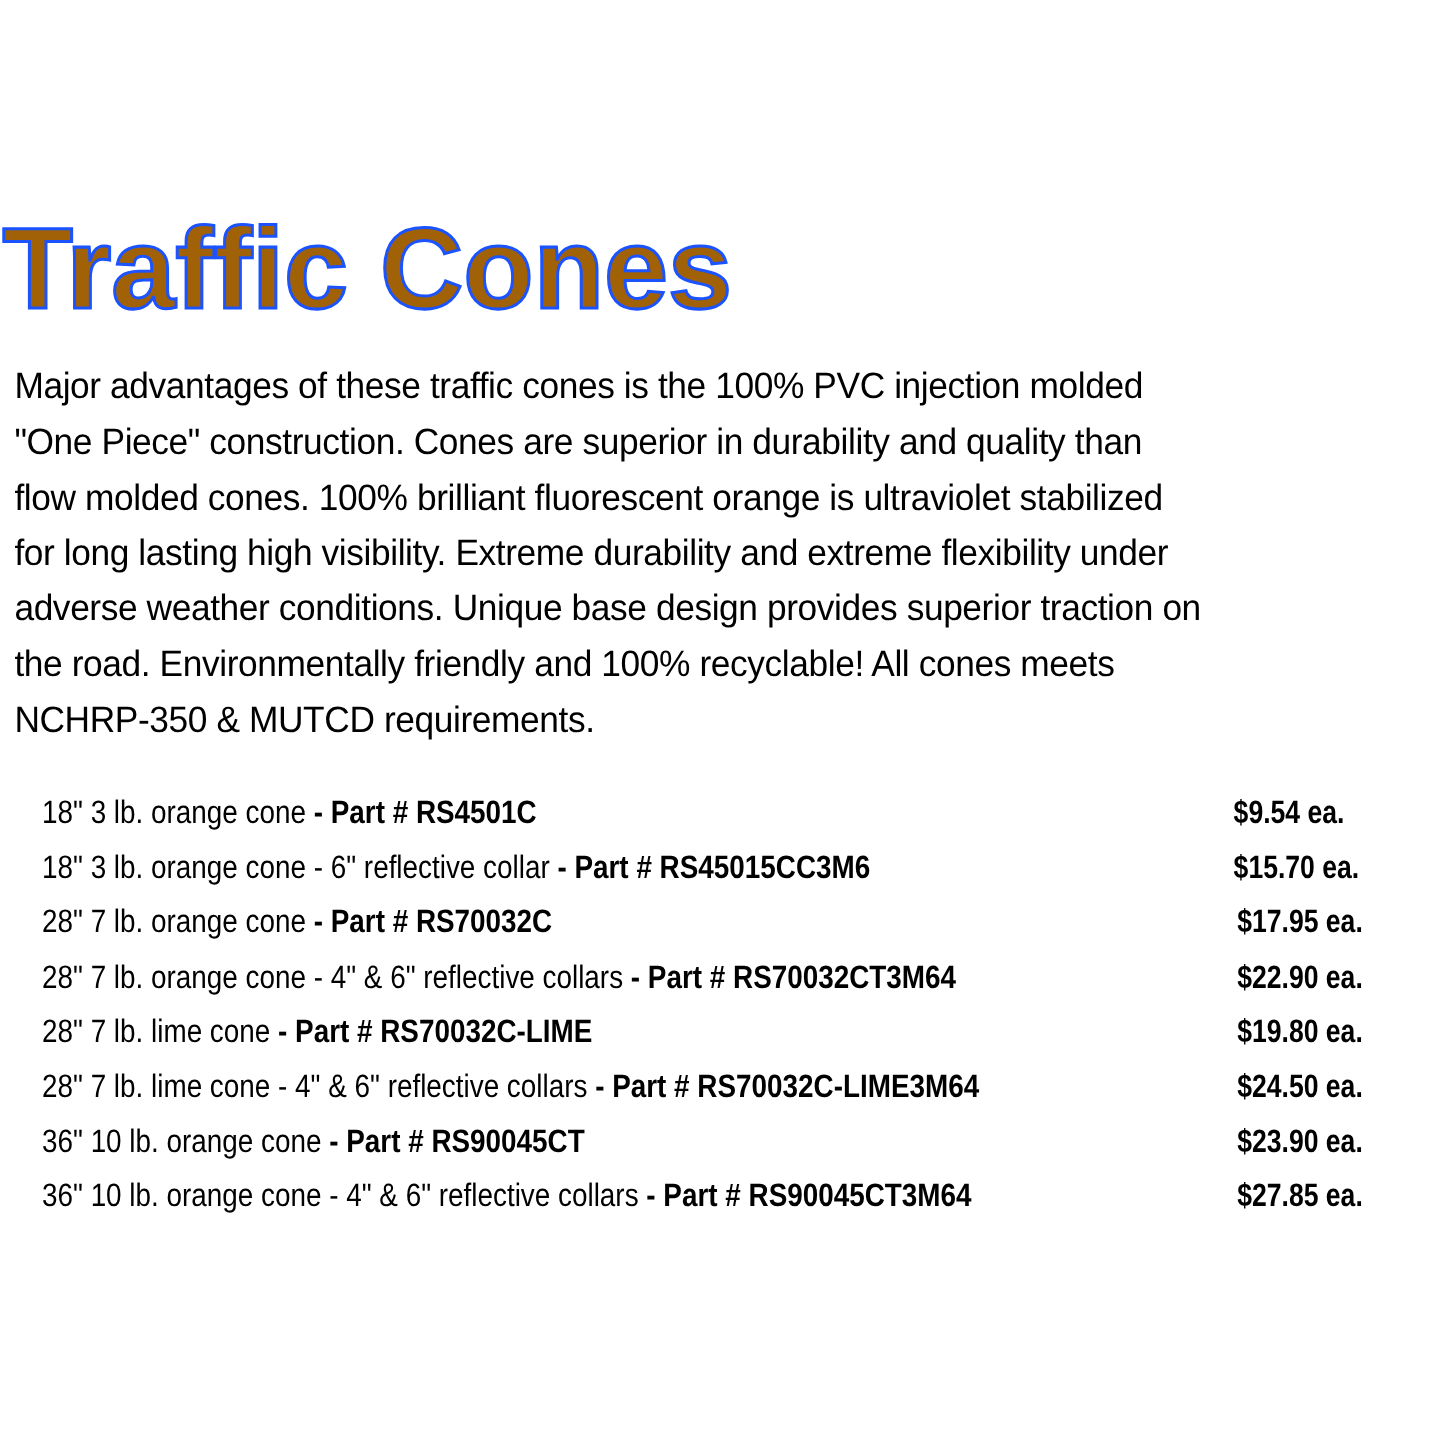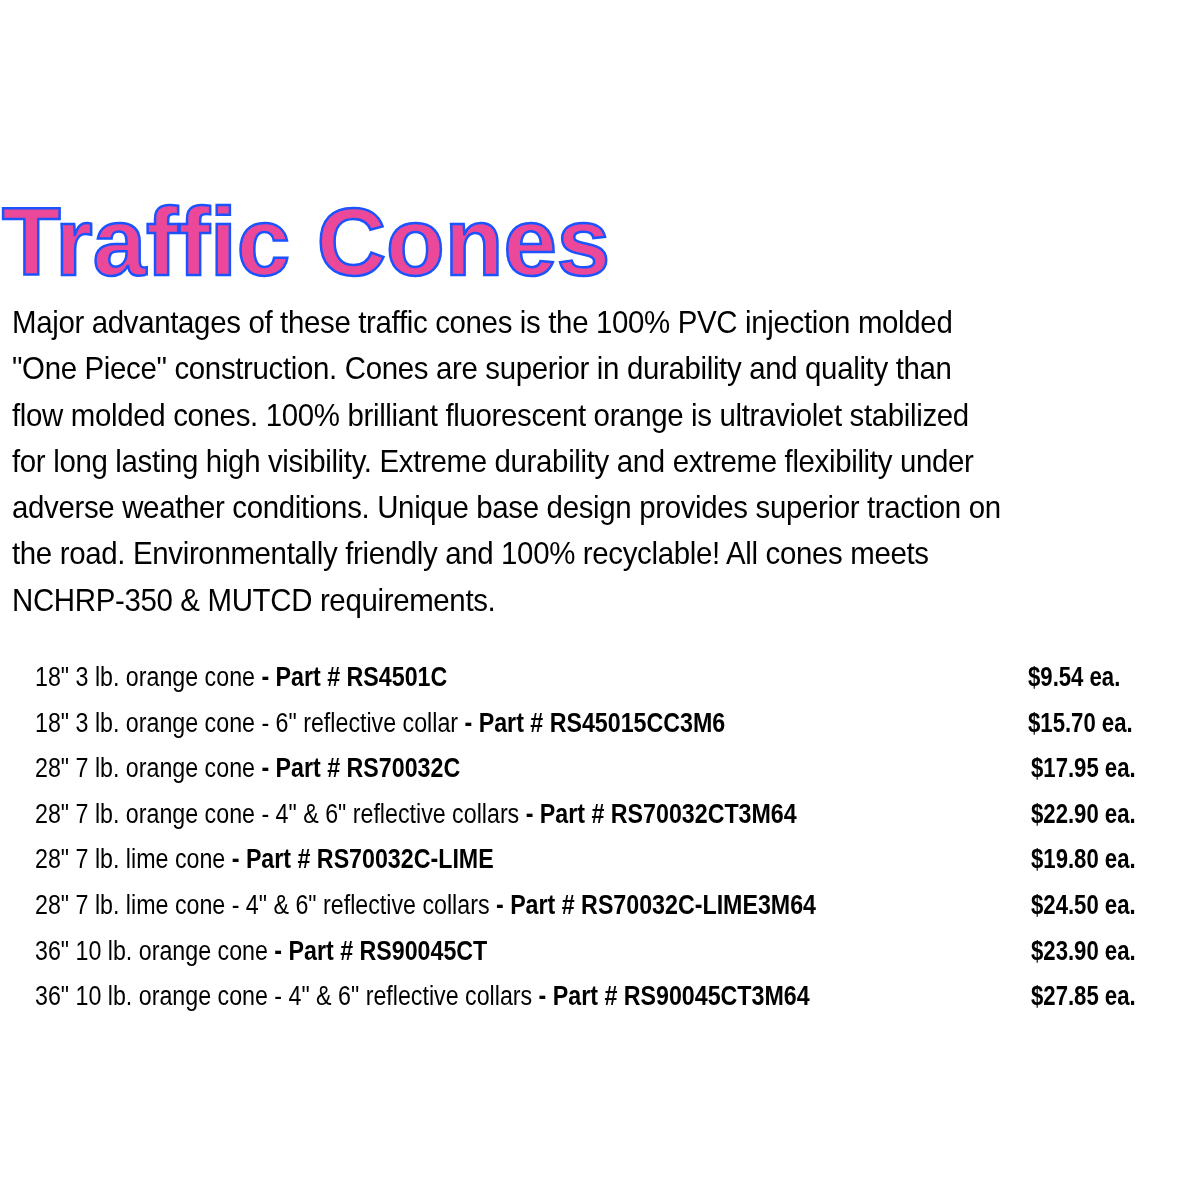--- a/index.html
+++ b/index.html
@@ -11,27 +11,27 @@
       width: 1200px;
       height: 1200px;
       position: relative;
       overflow: hidden;
       font-family: "Liberation Sans", sans-serif;
       color: #000000;
     }
     .title {
       position: absolute;
       left: 2px;
-      top: 187px;
+      top: 170px;
       margin: 0;
       font-family: "Liberation Sans", sans-serif;
       font-weight: 900;
       font-size: 96px;
       line-height: 110px;
-      color: #ec4899;
+      color: #a16207;
       letter-spacing: 0px;
       -webkit-text-stroke: 2.5px #1a53ff;
       white-space: nowrap;
     }
     .desc {
       position: absolute;
       left: 12px;
       top: 299px;
       width: 1200px;
       margin: 0;

